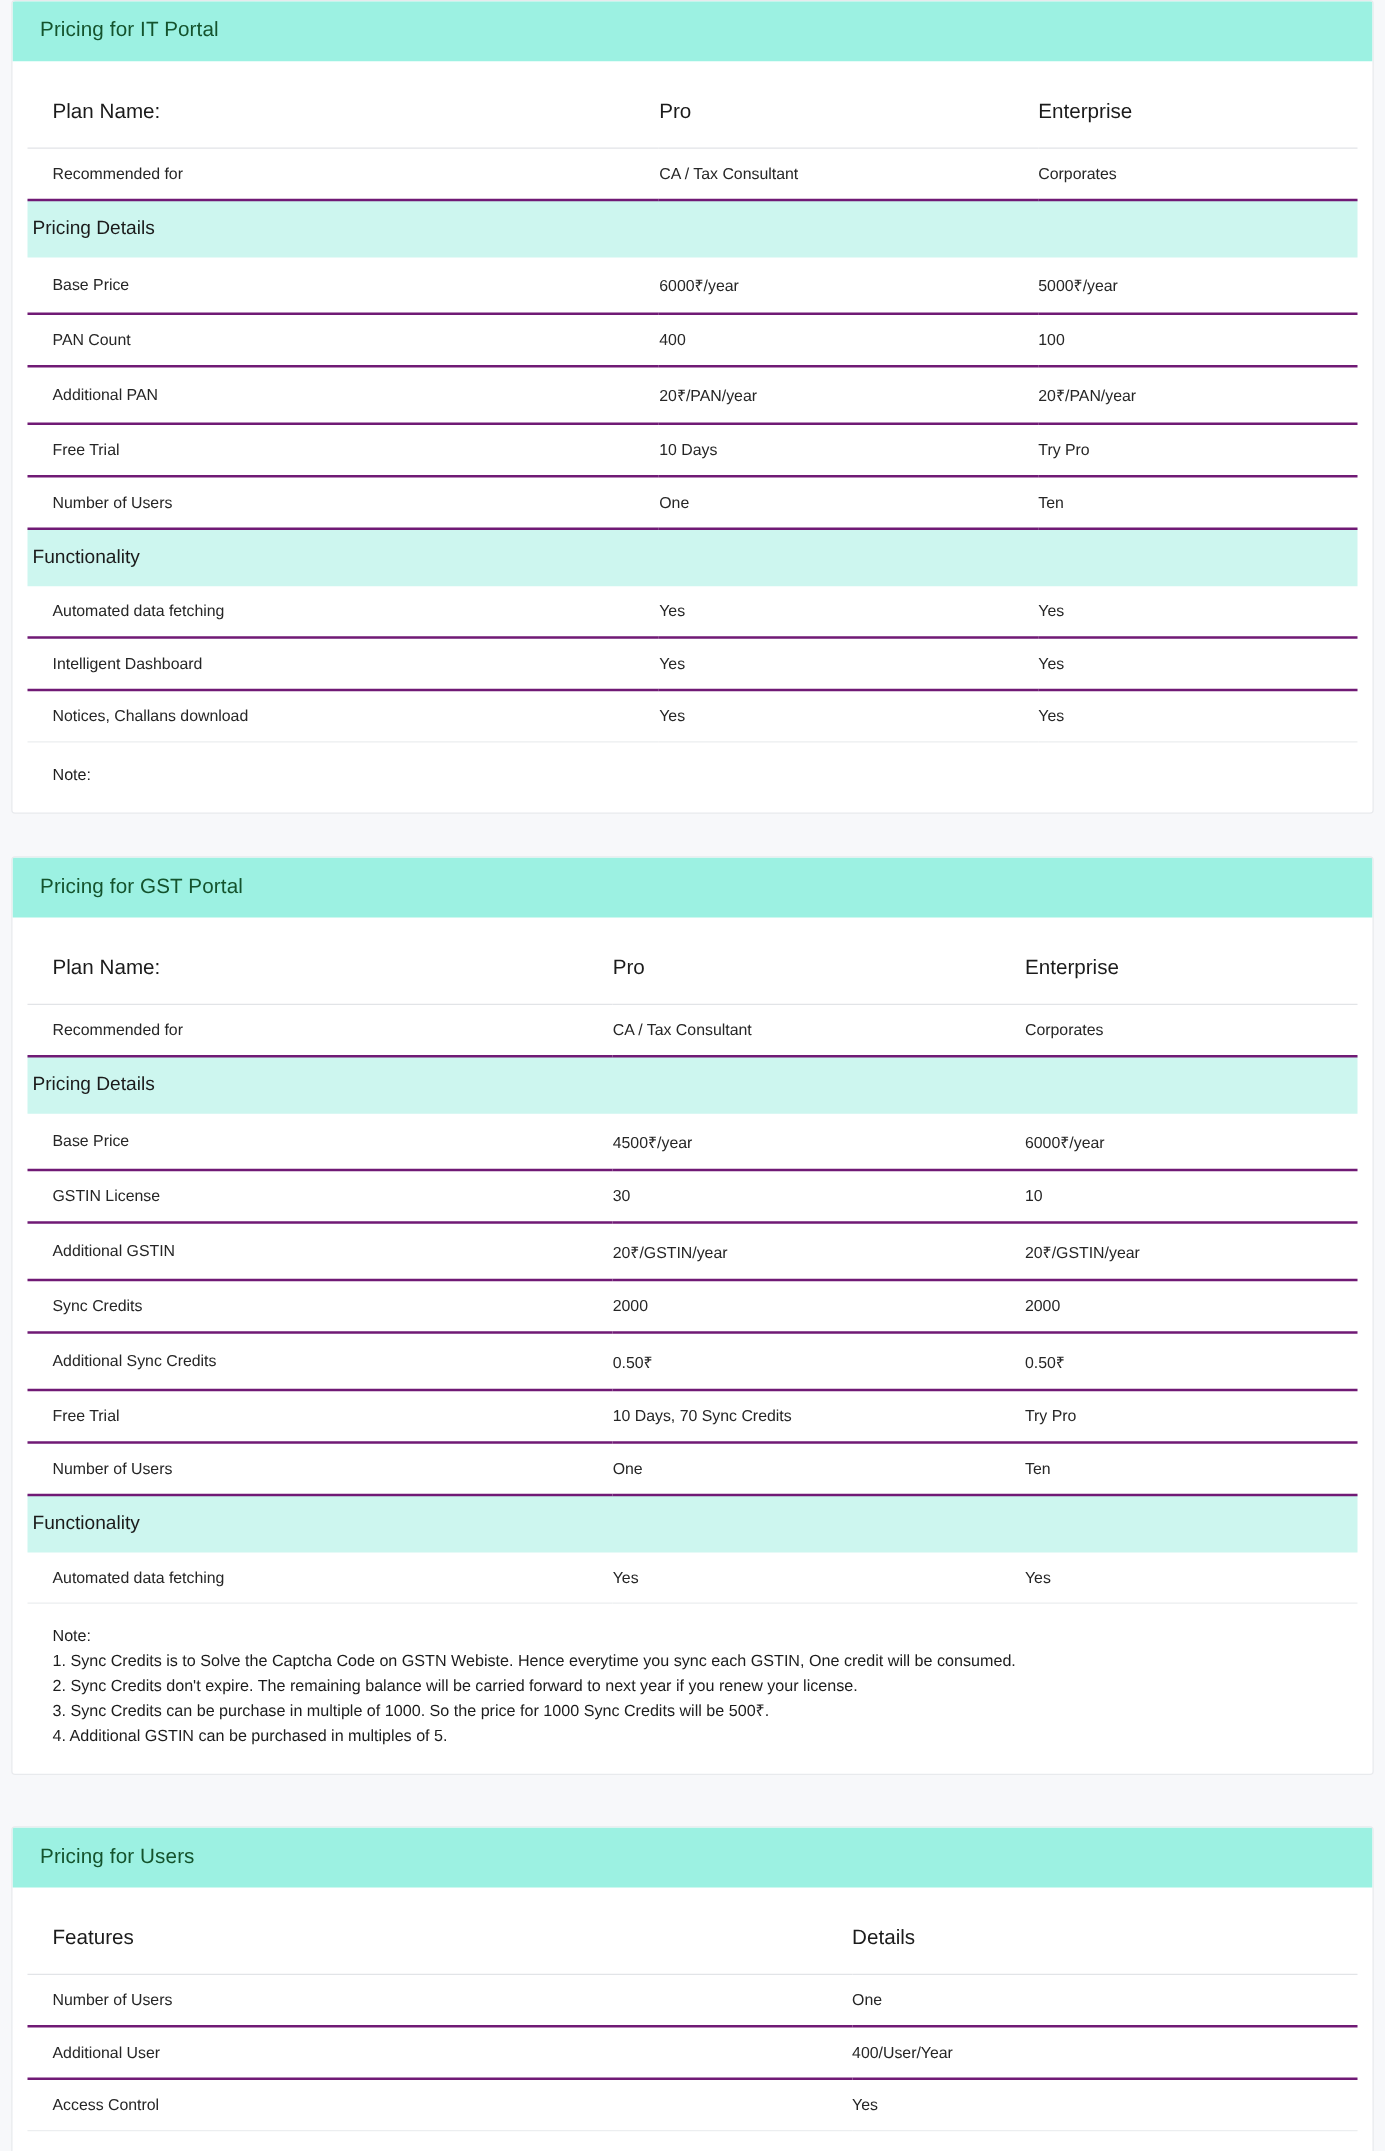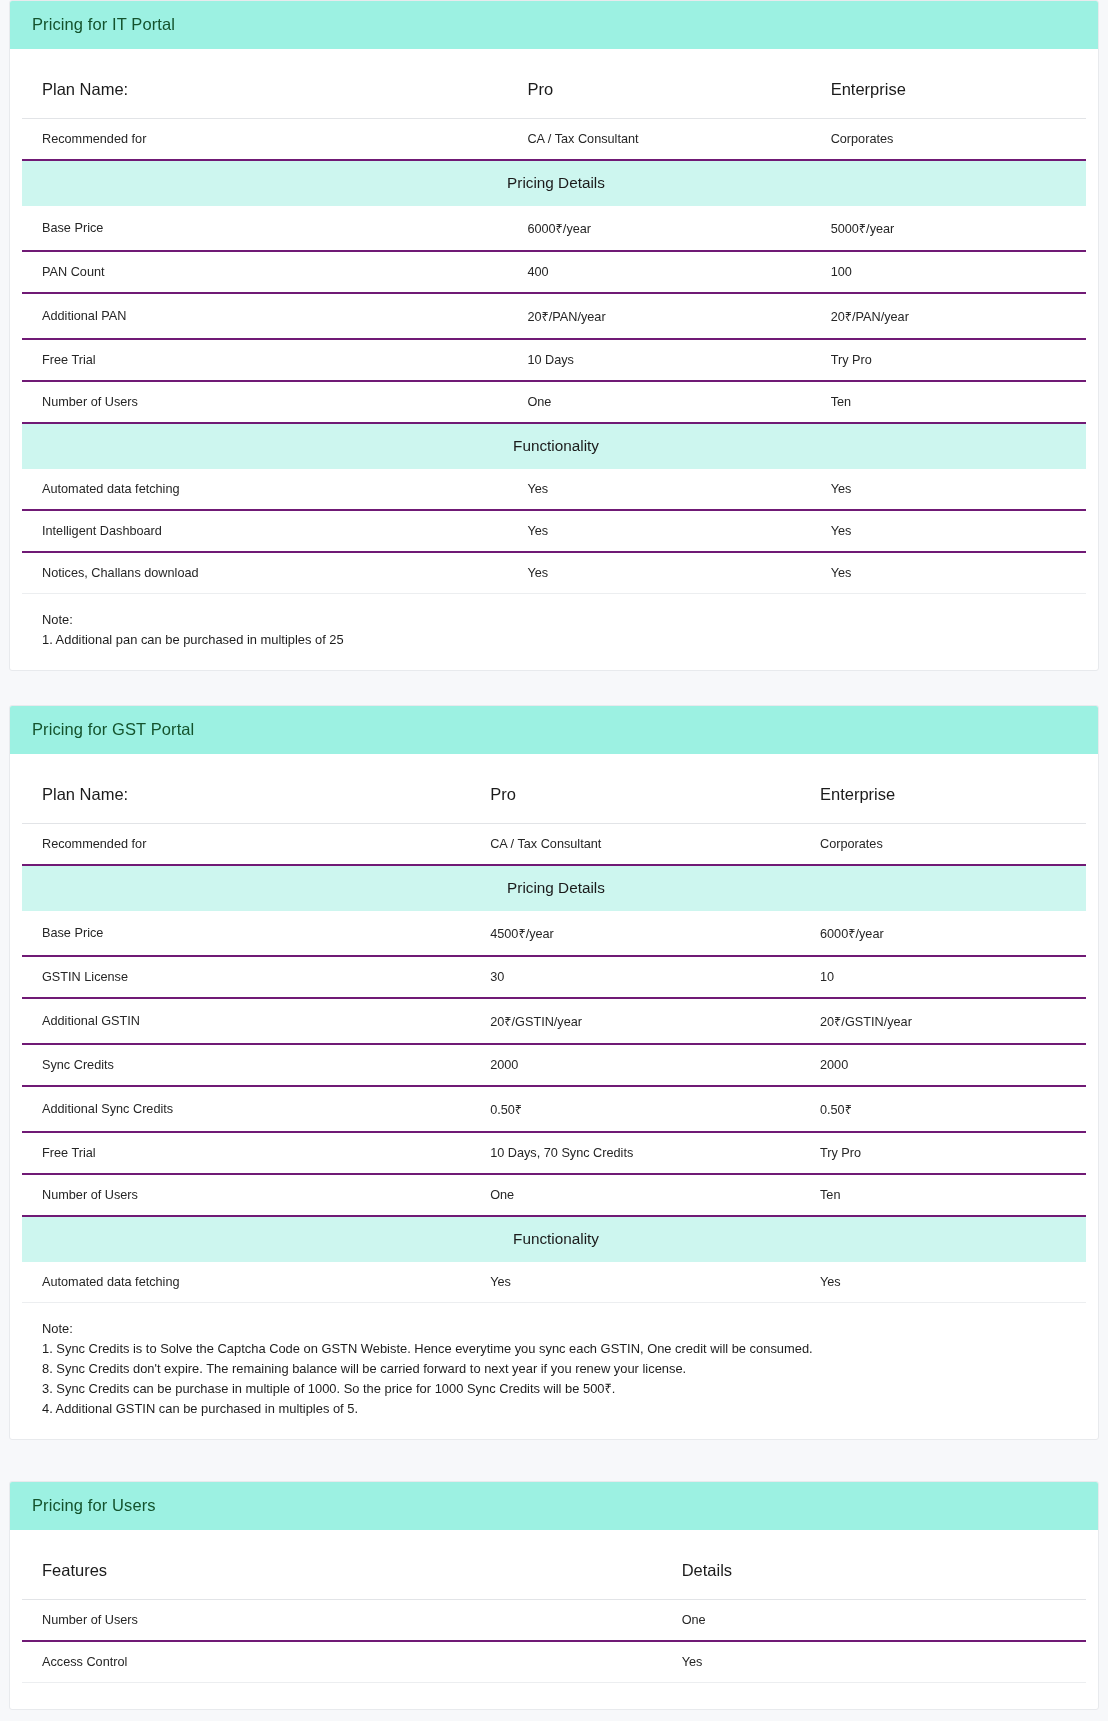--- a/index.html
+++ b/index.html
@@ -70,21 +70,21 @@
   }
   tr.data-row td.c-label { padding-left: 20px; }
   tr.data-row:last-child td { border-bottom: 1px solid #eceef0; }
 
   tr.section-row td {
     background: #cdf6ef;
     padding: 13px 0 14px 0;
     font-size: 15.3px;
     color: #1b1b1b;
   }
-  tr.section-row td.c-label { padding-left: 4px; text-align: center; }
+  tr.section-row td.c-label { padding-left: 4px; }
 
   td.c-val { text-align: center; margin-top: 29px; }
 
   
   .w-label-it { width: 47.5%; }
   .w-pro-it   { width: 28.5%; }
   .w-ent-it   { width: 24%; }
 
   .w-label-gst { width: 44%; }
   .w-pro-gst   { width: 31%; }
@@ -177,21 +177,20 @@
           <tr class="data-row">
             <td class="c-label">Notices, Challans download</td>
             <td class="c-val">Yes</td>
             <td class="c-val">Yes</td>
           </tr>
         </tbody>
       </table>
 
       <div class="notes">
         <div class="nline note-title">Note:</div>
-        <div class="nline">1. Additional pan can be purchased in multiples of 25</div>
       </div>
     </div>
   </div>
 
   <div class="card-gap"></div>
 
   <div class="card">
     <div class="card-header">Pricing for GST Portal</div>
     <div class="card-body">
       <table class="ptable">
@@ -258,21 +257,21 @@
             <td class="c-label">Automated data fetching</td>
             <td class="c-val">Yes</td>
             <td class="c-val">Yes</td>
           </tr>
         </tbody>
       </table>
 
       <div class="notes">
         <div class="nline note-title">Note:</div>
         <div class="nline">1. Sync Credits is to Solve the Captcha Code on GSTN Webiste. Hence everytime you sync each GSTIN, One credit will be consumed.</div>
-        <div class="nline">8. Sync Credits don't expire. The remaining balance will be carried forward to next year if you renew your license.</div>
+        <div class="nline">2. Sync Credits don't expire. The remaining balance will be carried forward to next year if you renew your license.</div>
         <div class="nline">3. Sync Credits can be purchase in multiple of 1000. So the price for 1000 Sync Credits will be 500₹.</div>
         <div class="nline">4. Additional GSTIN can be purchased in multiples of 5.</div>
       </div>
     </div>
   </div>
 
   <div class="card-gap-sm"></div>
 
   <div class="card">
     <div class="card-header">Pricing for Users</div>
@@ -285,20 +284,24 @@
         <tbody>
           <tr class="head-row">
             <td class="c-label">Features</td>
             <td class="c-val">Details</td>
           </tr>
           <tr class="data-row">
             <td class="c-label">Number of Users</td>
             <td class="c-val">One</td>
           </tr>
           <tr class="data-row">
+            <td class="c-label">Additional User</td>
+            <td class="c-val">400/User/Year</td>
+          </tr>
+          <tr class="data-row">
             <td class="c-label">Access Control</td>
             <td class="c-val">Yes</td>
           </tr>
         </tbody>
       </table>
       <div class="users-foot"></div>
     </div>
   </div>
 
 </div>

